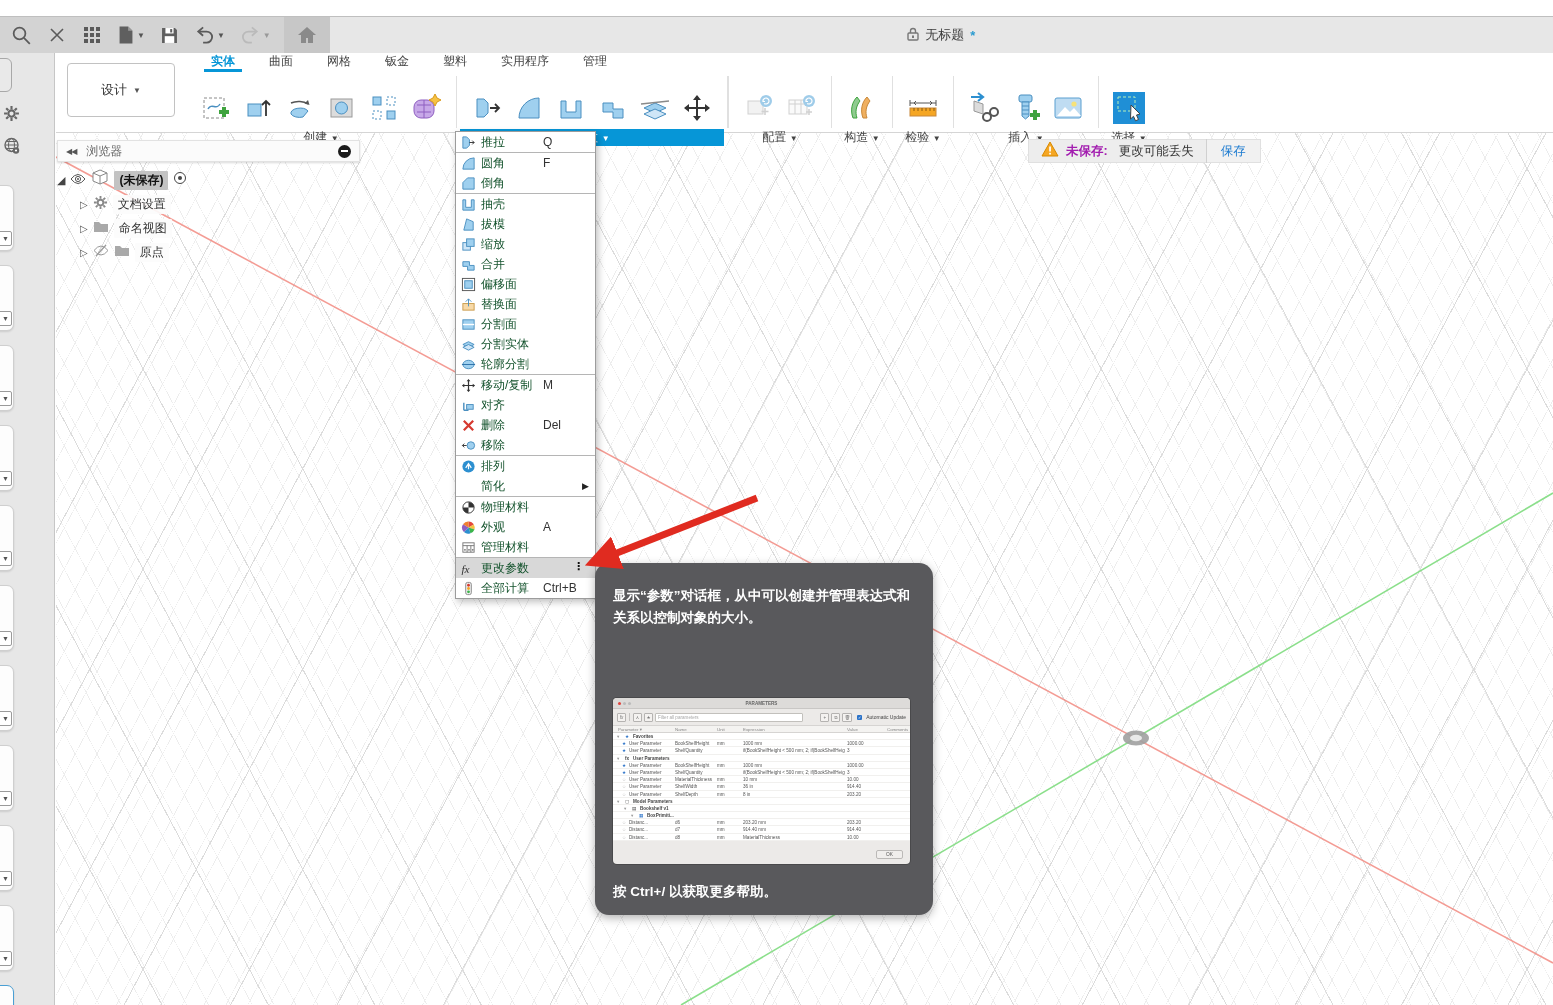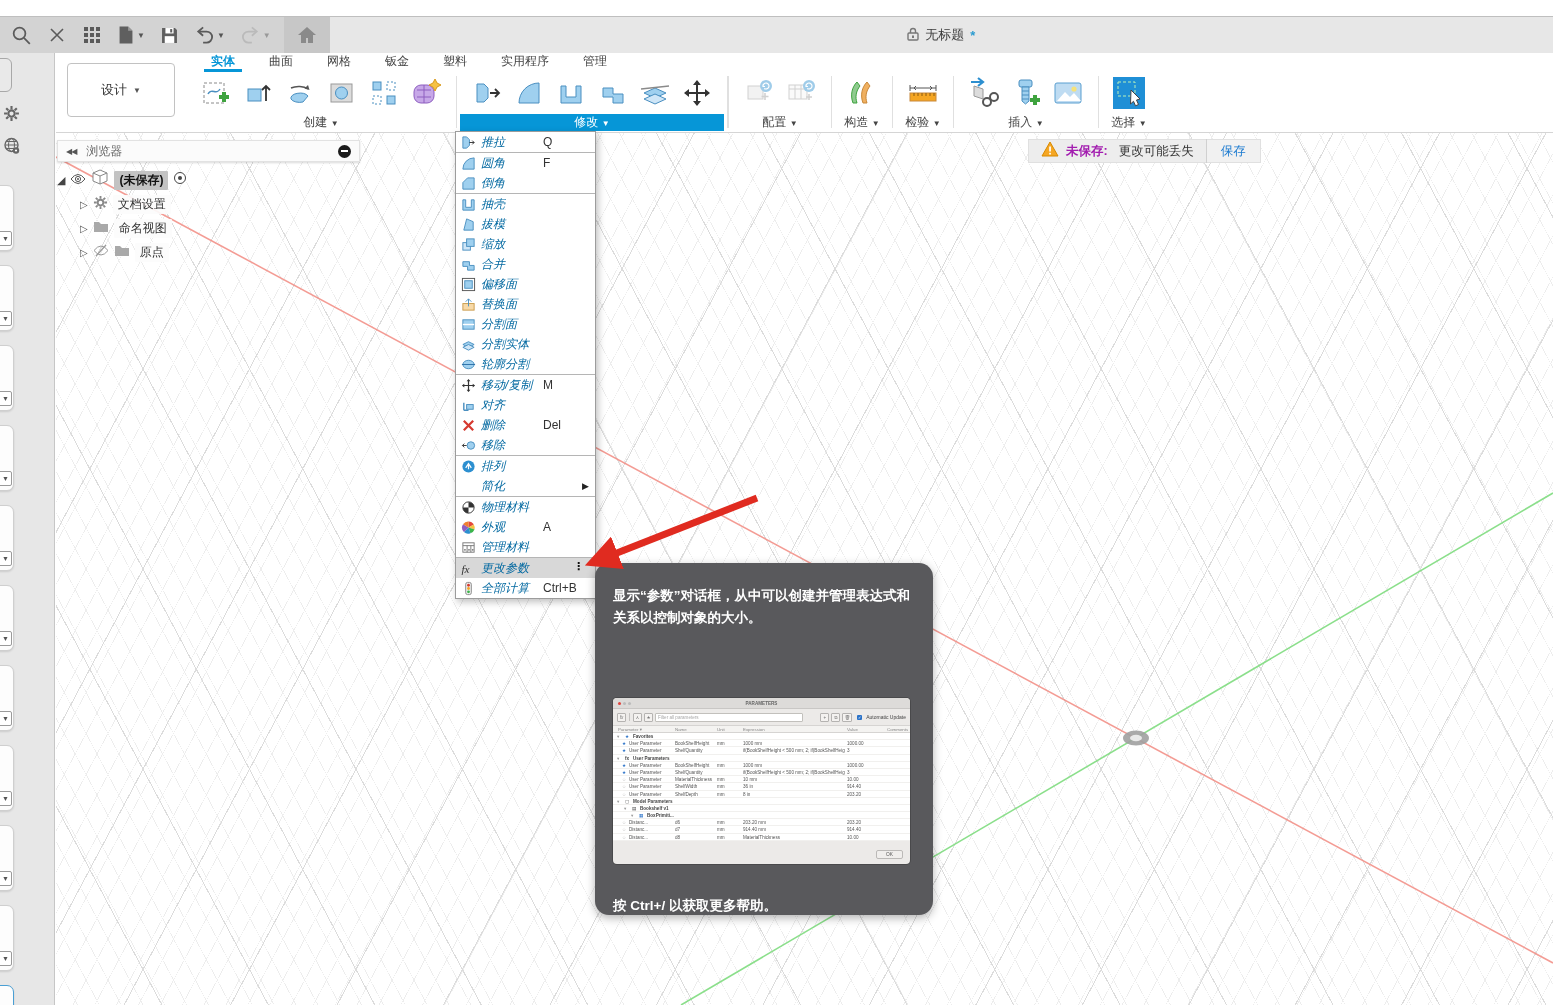--- a/index.html
+++ b/index.html
@@ -31,21 +31,21 @@
 
   
   .ribbon { position:absolute; left:56px; top:53px; width:1497px; height:80px; background:#fff; border-bottom:1px solid #d5d5d5; z-index:6; }
   .design-btn { position:absolute; left:11px; top:10px; width:108px; height:54px; border:1px solid #c2c2c2; border-radius:4px; background:#fff; display:flex; align-items:center; justify-content:center; gap:6px; font-size:13px; color:#333; cursor:pointer; }
   .design-btn .dcaret { font-size:8px; color:#555; }
   .rtabs { position:absolute; left:138px; top:0; height:19px; display:flex; }
   .rtab { padding:0 17px; font-size:12px; color:#444; line-height:17px; cursor:pointer; position:relative; white-space:nowrap; }
   .rtab.active { color:#0696d7; font-weight:bold; }
   .rtab.active::after { content:""; position:absolute; left:10px; right:10px; bottom:0; height:3px; background:#0696d7; }
   .rgroups { position:absolute; left:130px; top:19px; display:flex; align-items:flex-start; }
-  .rgroup { display:flex; flex-direction:column; margin:0 3px; }
+  .rgroup { display:flex; flex-direction:column; margin:15px 3px; }
   .rgroup.disabled .gicons { opacity:.45; }
   .gicons { display:flex; justify-content:center; padding:0 8px; height:42px; align-items:center; gap:4px; }
   .gtile { width:38px; height:40px; display:flex; align-items:center; justify-content:center; cursor:pointer; }
   .glabel { height:17px; line-height:17px; text-align:center; font-size:12px; color:#444; cursor:pointer; white-space:nowrap; }
   .glabel .gcaret { font-size:8px; }
   .glabel.blue { background:#0696d7; color:#fff; }
   .gsep { width:1px; height:52px; background:#e0e0e0; margin-top:4px; }
 
   
   .canvas { position:absolute; left:56px; top:133px; width:1497px; height:872px; background-color:#fff;
@@ -78,33 +78,33 @@
   .savebar .unsaved { font-size:12.5px; font-weight:bold; color:#a21caf; }
   .savebar .msg { font-size:12.5px; color:#333; margin-left:4px; }
   .savebar .vsep { width:1px; height:24px; background:#d0d0d0; }
   .savebar .save-btn { padding:0 14px; font-size:12.5px; color:#1c7bd0; background:#f1f1f1; height:100%; display:flex; align-items:center; cursor:pointer; }
 
   
   .menu { position:absolute; left:455px; top:131px; width:141px; background:#fff; border:1px solid #9c9c9c; box-shadow:2px 3px 7px rgba(0,0,0,.25); z-index:40; }
   .mitem { height:20px; display:flex; align-items:center; padding:0 4px; gap:5px; cursor:pointer; position:relative; }
   .mitem.hl { background:#d8d8d8; }
   .micon { width:16px; height:16px; display:flex; align-items:center; justify-content:center; flex:0 0 16px; }
-  .mlabel { font-size:12px; color:#0369a1; min-width:56px; white-space:nowrap;font-style:italic; }
+  .mlabel { font-size:12px; color:#14532d; min-width:56px; white-space:nowrap; }
   .mshort { font-size:12px; color:#333; margin-left:1px; }
   .msub { margin-left:auto; font-size:9px; color:#222; padding-right:2px; }
   .mtrail { position:absolute; right:11px; top:2px; font-size:11px; color:#111; font-weight:bold; }
   .mdivider { height:1px; background:#b5b5b5; }
 
   
   .arrow-overlay { position:absolute; left:560px; top:480px; z-index:60; pointer-events:none; }
 
   
   .tooltip { position:absolute; left:595px; top:563px; width:338px; height:352px; background:#59595c; border-radius:14px; color:#fff; z-index:50; padding:22px 18px 0 18px; box-shadow:0 3px 10px rgba(0,0,0,.3); }
   .tooltip p { font-size:13.5px; font-weight:600; line-height:1.6; margin-bottom:13px; }
-  .tt-footer { position:absolute; left:18px; bottom:0; font-size:13.5px; font-weight:600; }
+  .tt-footer { position:absolute; left:18px; bottom:14px; font-size:13.5px; font-weight:600; }
   .tt-footer .key { font-weight:bold; }
 
   
   .pdlg { position:absolute; left:18px; top:135px; width:297px; height:166px; background:#eceae8; border-radius:4px; overflow:hidden; color:#555; box-shadow:0 0 0 1px #49494b; }
   .pd-title { height:11px; background:#dddbd9; border-bottom:1px solid #c9c7c5; text-align:center; font-size:4.6px; line-height:11px; color:#666; font-weight:bold; position:relative; }
   .pd-dots { position:absolute; left:5px; top:4px; display:flex; gap:2px; }
   .pd-dot { width:3px; height:3px; border-radius:50%; }
   .pd-toolbar { height:16px; display:flex; align-items:center; padding:0 4px; gap:2px; }
   .pd-btn { min-width:9px; height:9px; border:1px solid #b5b3b1; background:#f4f2f0; border-radius:1px; font-size:4.6px; display:flex; align-items:center; justify-content:center; color:#777; padding:0 1px; cursor:pointer; }
   .pd-tsep { width:1px; height:8px; background:#c5c3c1; margin:0 1px; }

